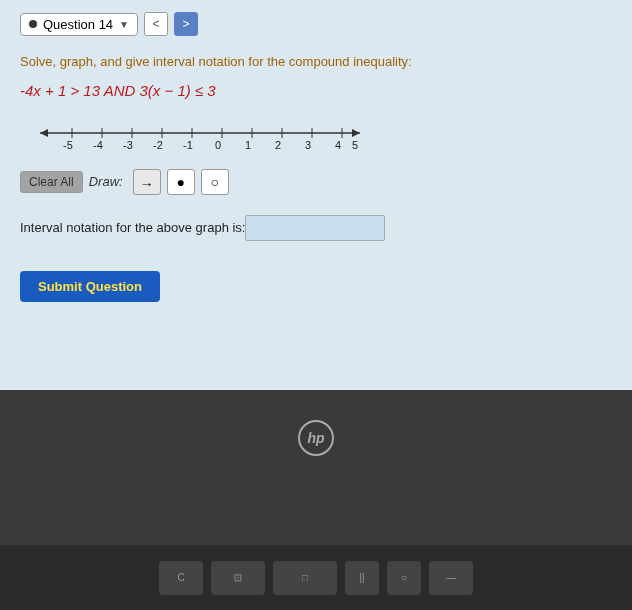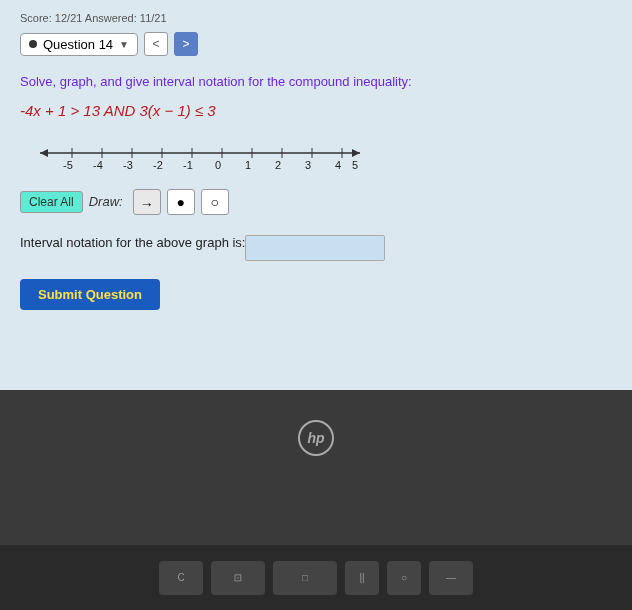--- a/index.html
+++ b/index.html
@@ -130,21 +130,21 @@
     }
 
     .nav-btn.active {
       background: #5a7fc4;
       color: white;
       border-color: #5a7fc4;
     }
 
     .problem-text {
       font-size: 13px;
-      color: #6d28d9;
+      color: #a16207;
       margin-bottom: 10px;
       line-height: 1.5;
     }
 
     .inequality {
       font-size: 15px;
       color: #b91c1c;
       margin-bottom: 16px;
       font-style: italic;
     }
@@ -166,21 +166,21 @@
     .draw-toolbar {
       display: flex;
       align-items: center;
       gap: 6px;
       margin-bottom: 20px;
     }
 
     .clear-btn {
       border: 1px solid #999;
       border-radius: 3px;
-      background: #5eead4;
+      background: #a3a3a3;
       padding: 3px 8px;
       font-size: 12px;
       cursor: pointer;
       color: #333;
     }
 
     .draw-label {
       font-size: 13px;
       color: #333;
       margin-right: 4px;
@@ -200,21 +200,22 @@
       font-size: 14px;
     }
 
     .tool-btn.arrow-tool {
       background: #e8e8e8;
     }
 
     
     .interval-row {
       display: flex;
-      margin-bottom: 18px;
+      align-items: center;
+      margin-bottom: 30px;
       font-size: 13px;
       color: #222;
     }
 
     .interval-input {
       width: 140px;
       height: 26px;
       border: 1px solid #aaa;
       background: #c8dff0;
       border-radius: 2px;
@@ -237,21 +238,20 @@
       font-size: 11px;
       color: #555;
       margin-bottom: 8px;
     }
   </style>
 </head>
 <body>
 
 <div class="screen">
   
-  <div class="score-line">Score: 12/21    Answered: 11/21</div>
 
   
   <div class="question-header">
     <div class="question-select">
       <span class="dot"></span>
       <span>Question 14</span>
       <span class="arrow-down">▼</span>
     </div>
     <div class="nav-btn">&lt;</div>
     <div class="nav-btn active">&gt;</div>

